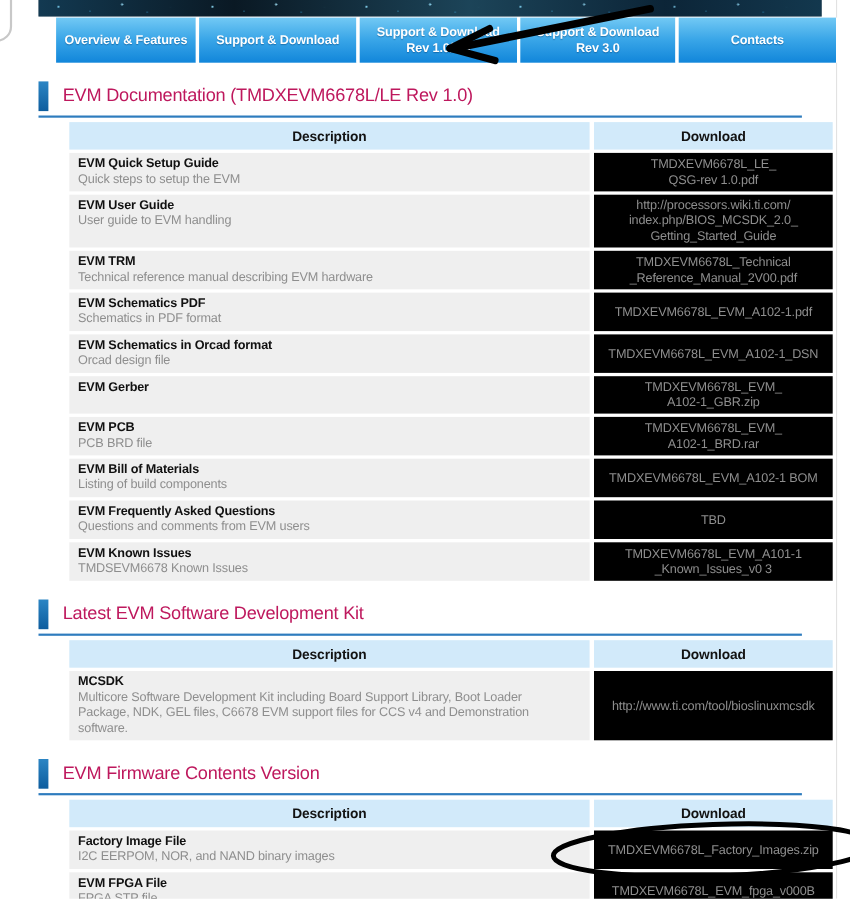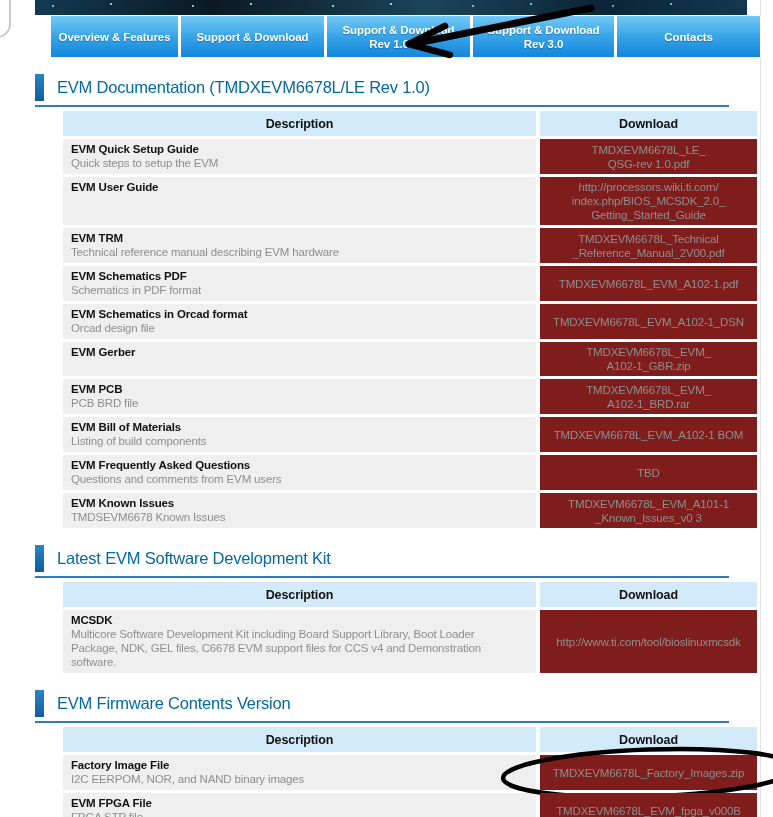--- a/index.html
+++ b/index.html
@@ -38,29 +38,29 @@
   .tab span { display:block; color:#ffffff; font-weight:bold; font-size:11.5px; line-height:14px;
               text-align:center; text-shadow:0 1px 1px rgba(0,60,110,.45); letter-spacing:-.1px; }
   .arrow-svg { position:absolute; left:-35px; top:-16px; width:773px; height:80px;
                pointer-events:none; overflow:visible; }
 
   
   .section { margin-top:16px; }
   .sec-head { display:flex; align-items:center; height:28px; }
   .accent-bar { width:9px; height:27px; margin-right:13px;
                 background:linear-gradient(180deg,#2b85c4,#0e5d9e); }
-  .sec-title { color:#0369a1; font-size:16.5px; letter-spacing:-.2px; }
+  .sec-title { color:#be185d; font-size:16.5px; letter-spacing:-.2px; }
   .rule { width:694px; height:2px; background:#2e7cbe; margin-top:4px; margin-bottom:4px; }
 
   .tbl { width:694px; }
   .hdr-row, .row { display:grid; grid-template-columns:473px 217px; column-gap:4px; margin-bottom:3px;margin-left:28px; }
   .hdr-cell { background:#d2eafa; height:25px; display:flex; align-items:center; justify-content:center;
               font-weight:bold; font-size:12.5px; color:#121212; letter-spacing:-.1px; }
   .desc-cell { background:#efefef; padding:3px 20px 4px 8px; }
-  .dl-cell { background:#7f1d1d; position:relative; display:flex; align-items:center; justify-content:center;
+  .dl-cell { background:#000000; position:relative; display:flex; align-items:center; justify-content:center;
              text-align:center; padding:3px 2px; }
   .row-title { font-weight:bold; font-size:11.5px; line-height:14px; color:#111; letter-spacing:-.15px; }
   .row-sub { font-size:11.5px; line-height:14px; color:#8e8e8e; letter-spacing:-.15px; }
   .dl-text { font-size:11.5px; line-height:14px; color:#8e8e8e; white-space:pre-line;
              letter-spacing:-.15px; cursor:pointer; }
   .ellipse-svg { position:absolute; left:50%; top:50%; transform:translate(-50%,-50%);
                  width:310px; height:60px; overflow:visible; pointer-events:none; }
 </style>
 </head>
 <body>
@@ -117,20 +117,21 @@
           </div>
           <div class="dl-cell">
               <span class="dl-text">TMDXEVM6678L_LE_
 QSG-rev 1.0.pdf</span>
             </div>
         </div>
 
         <div class="row">
           <div class="desc-cell">
             <div class="row-title">EVM User Guide</div>
+            <div class="row-sub">User guide to EVM handling</div>
           </div>
           <div class="dl-cell">
               <span class="dl-text">http://processors.wiki.ti.com/
 index.php/BIOS_MCSDK_2.0_
 Getting_Started_Guide</span>
             </div>
         </div>
 
         <div class="row">
           <div class="desc-cell">

